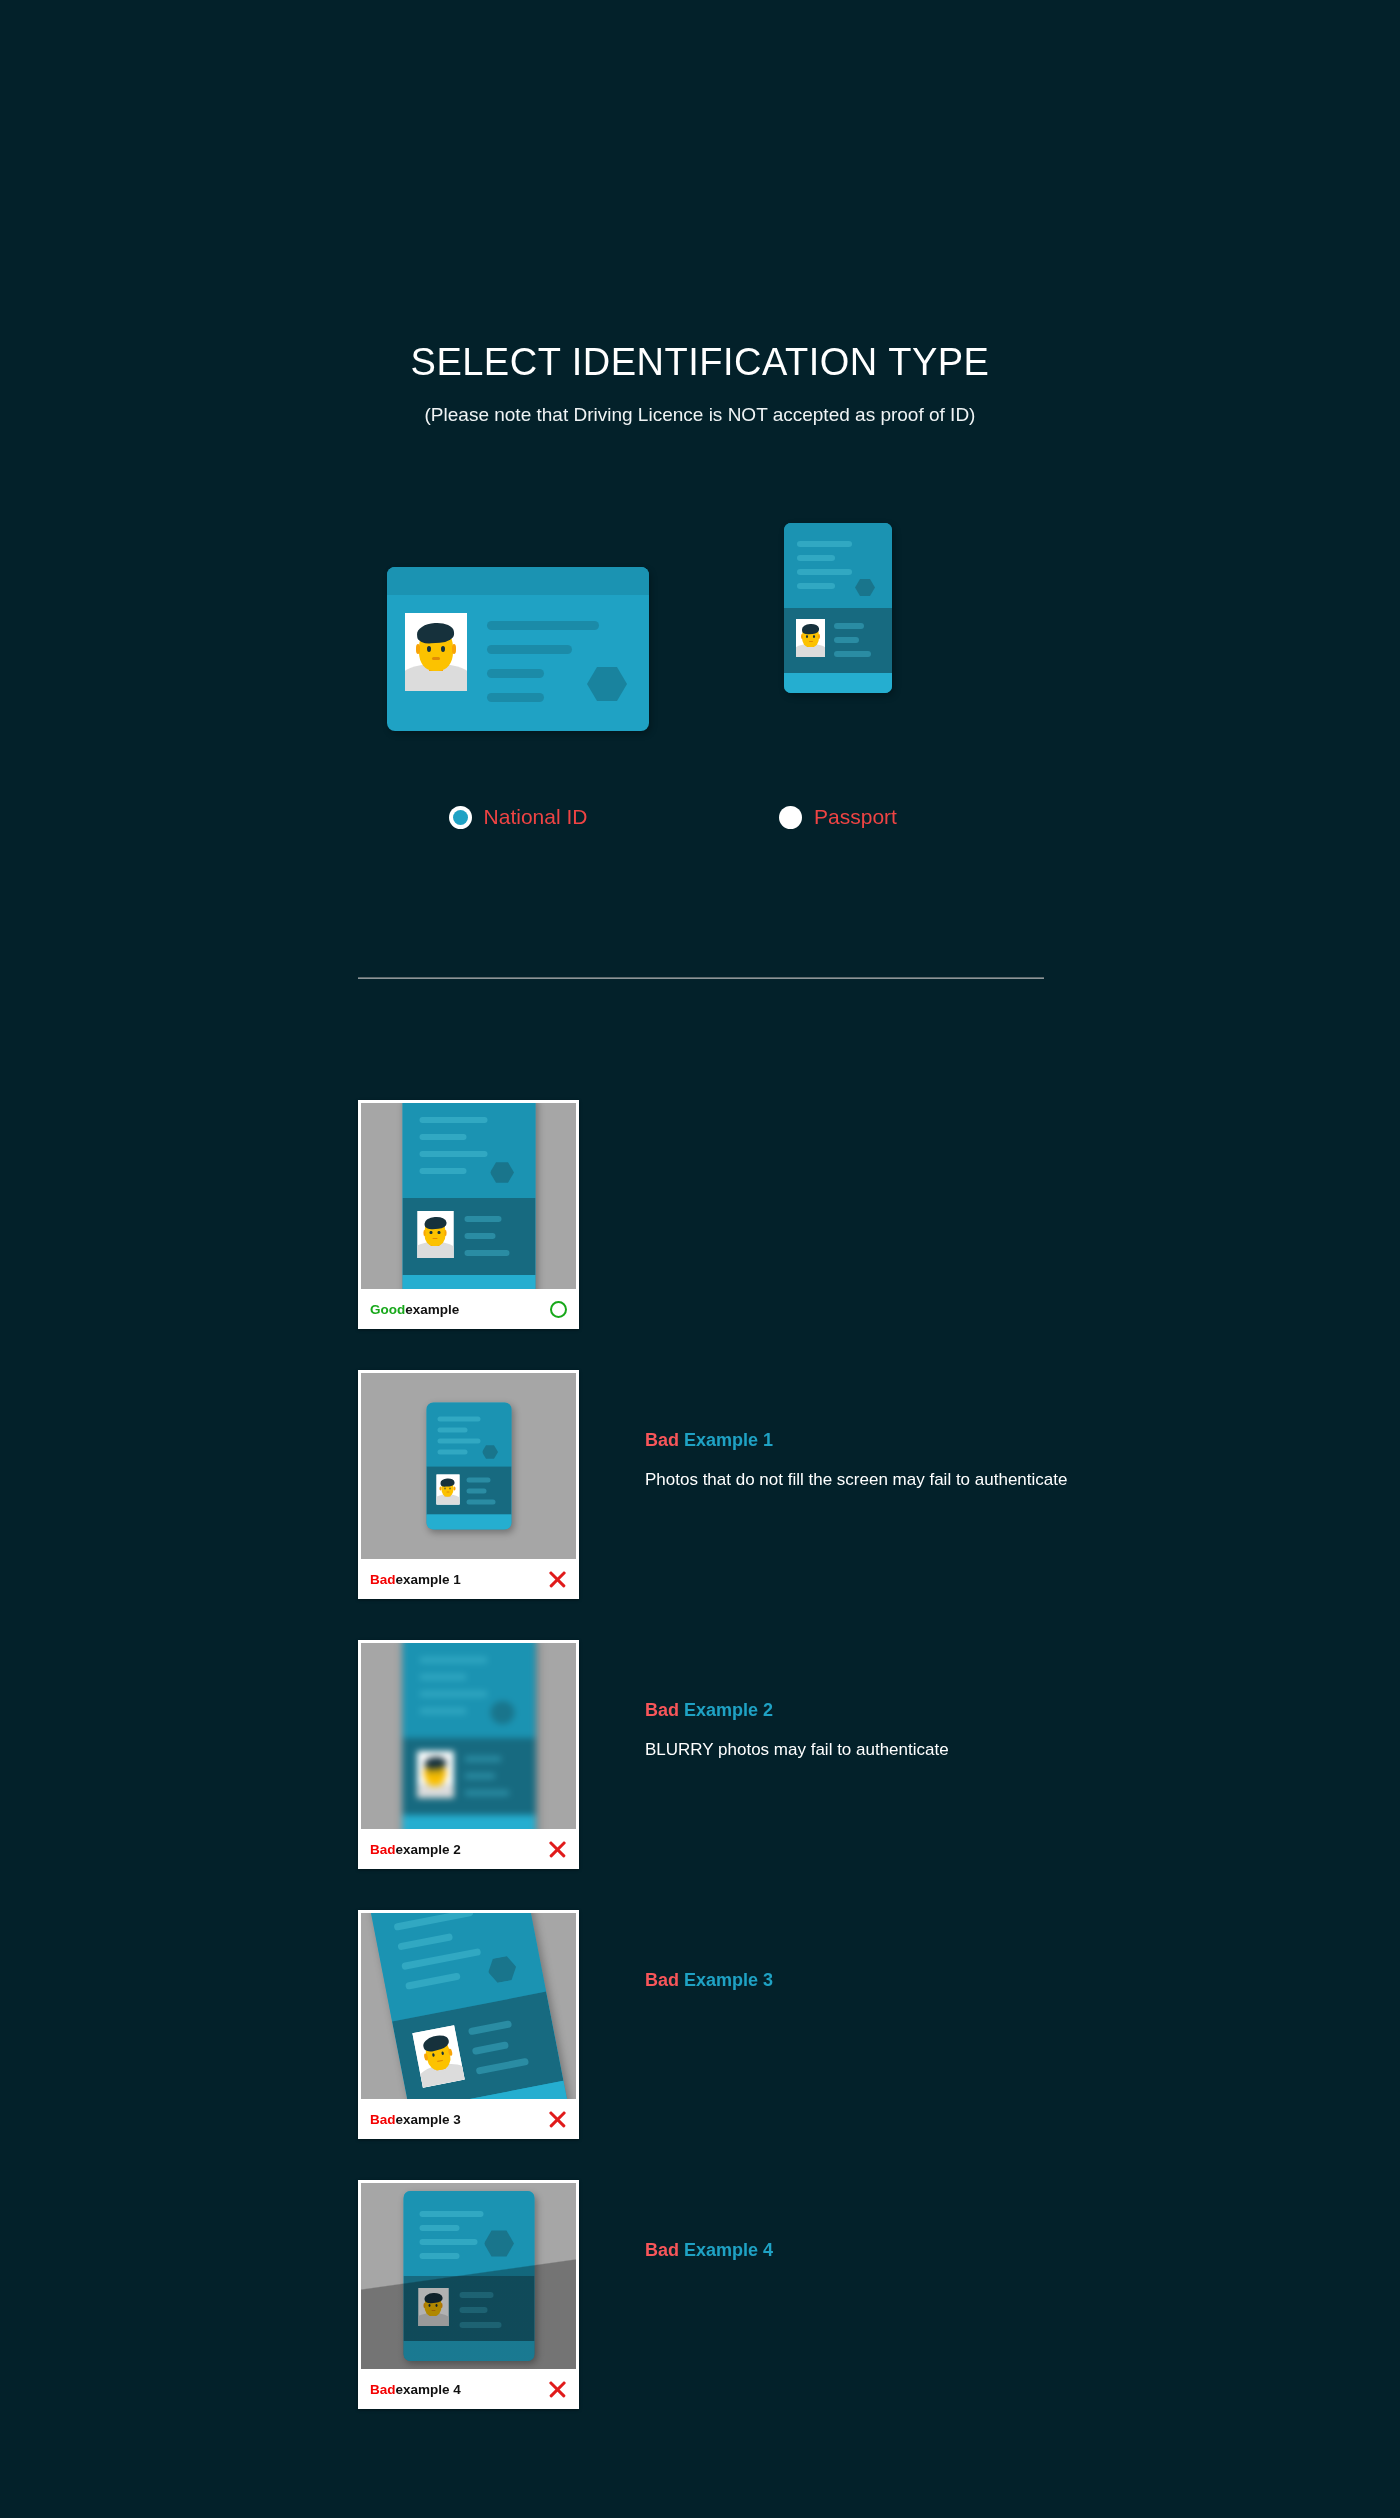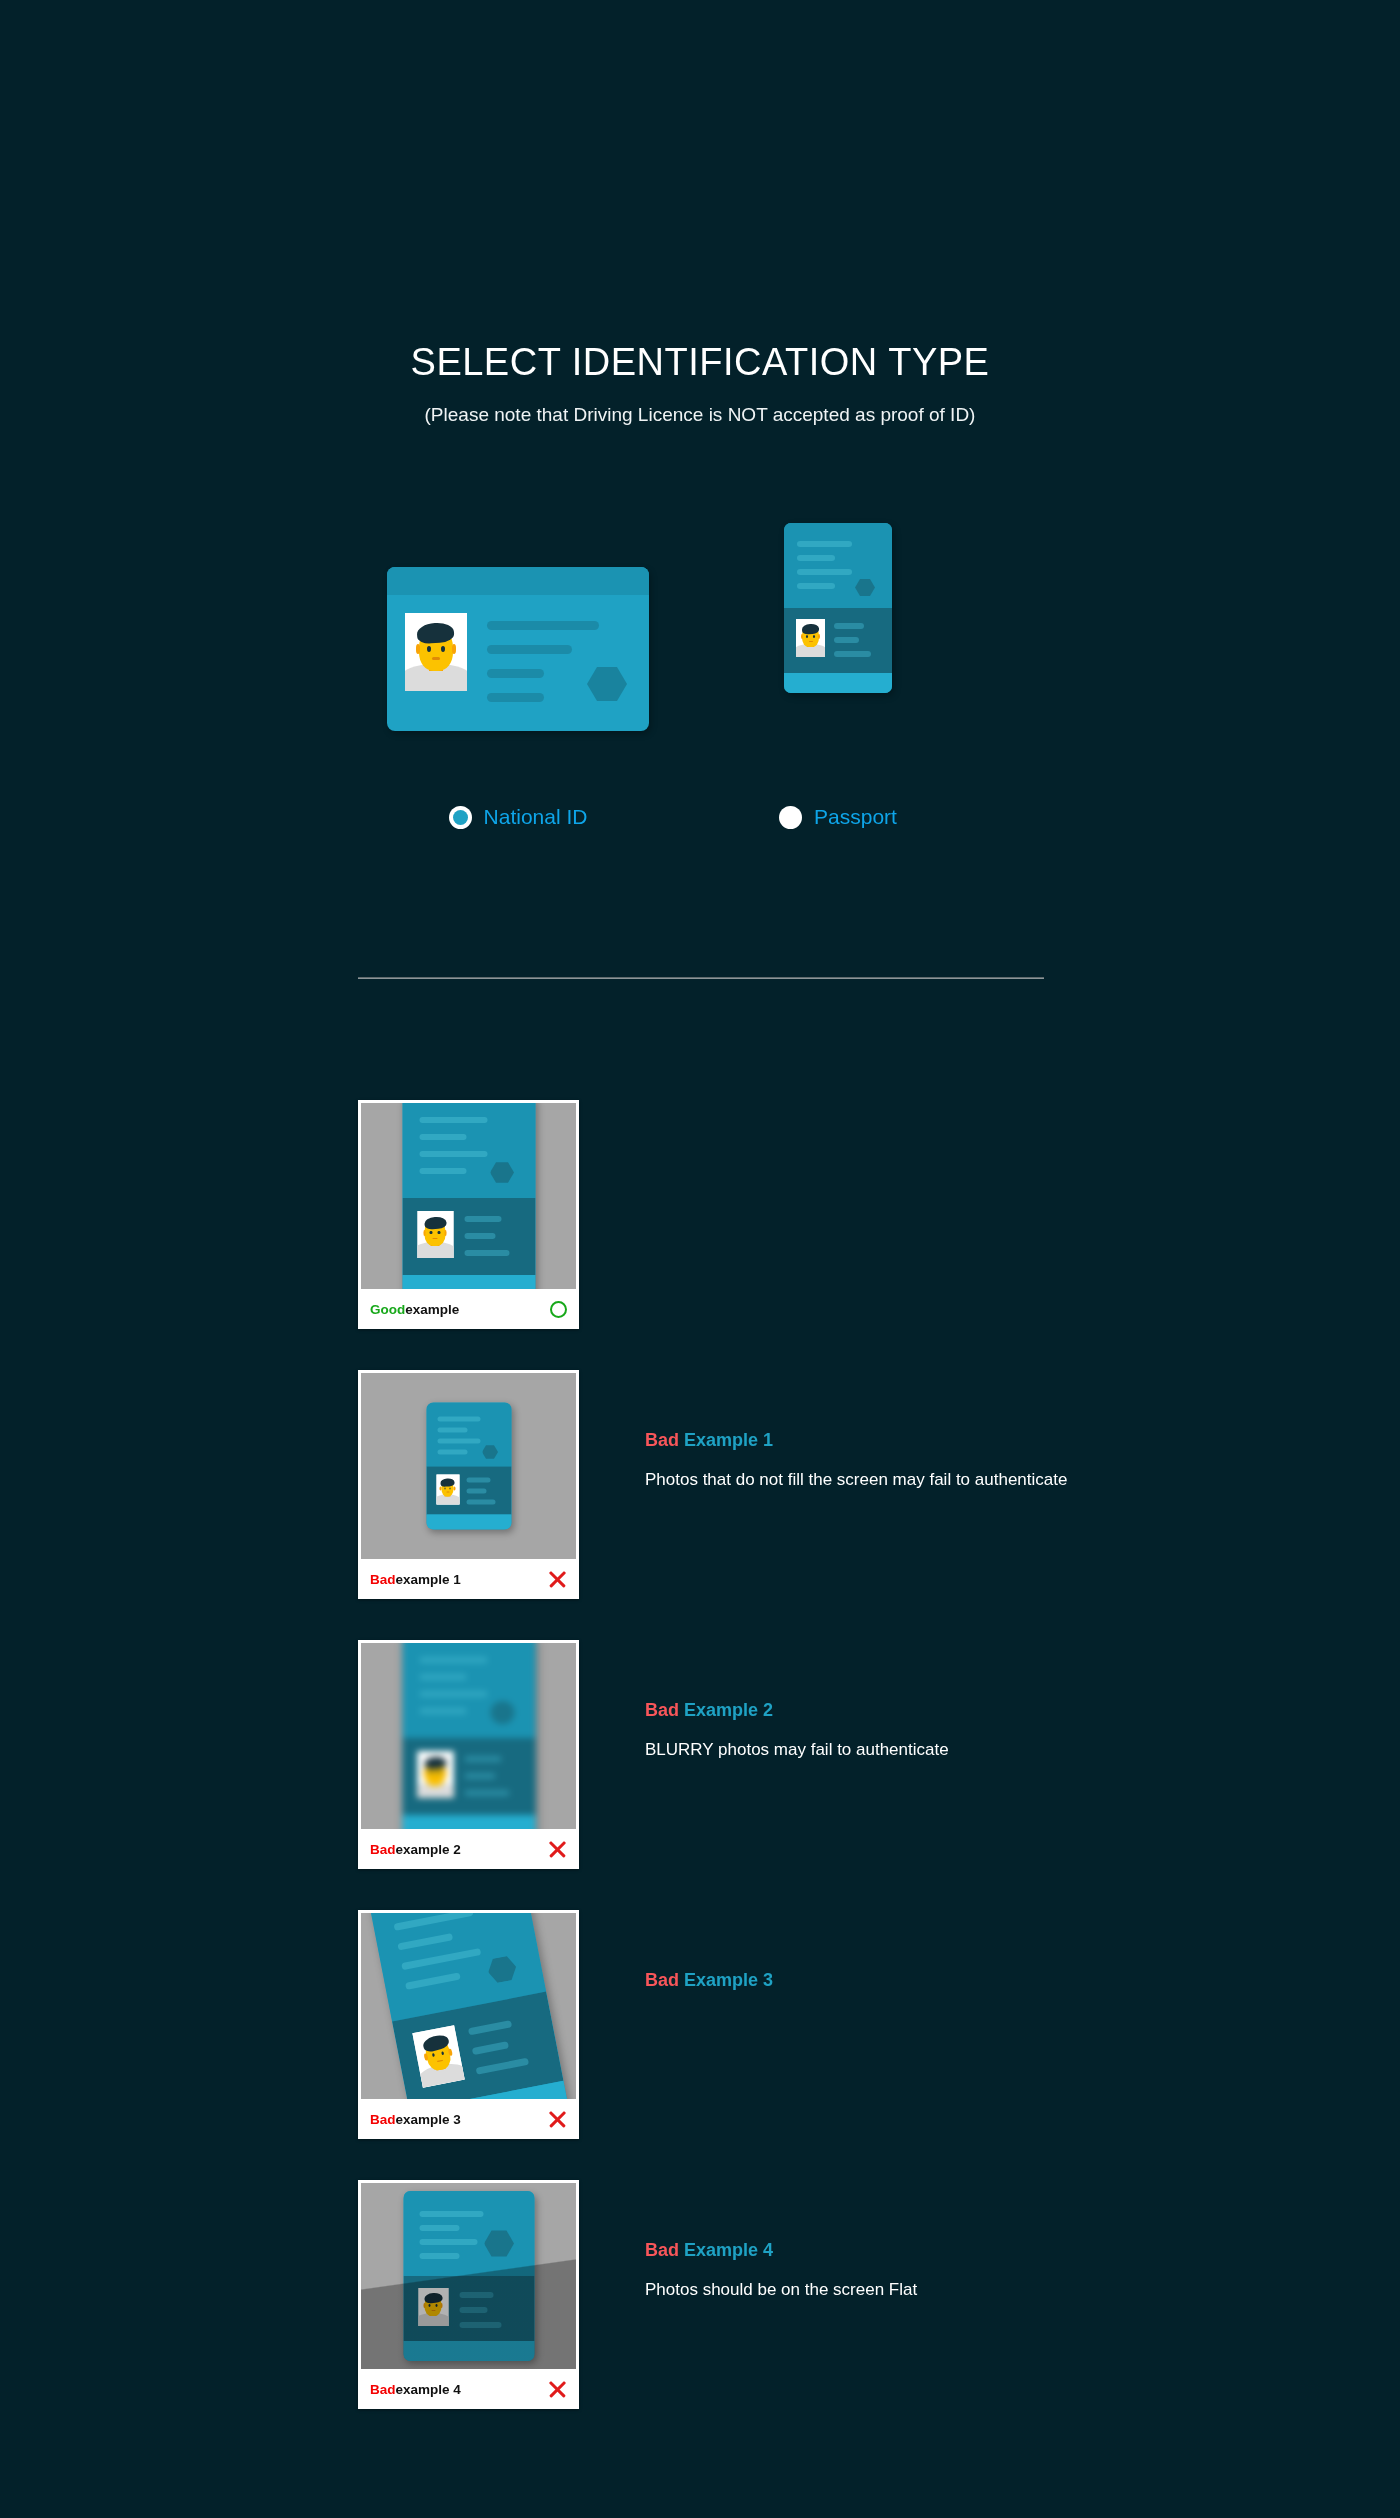--- a/index.html
+++ b/index.html
@@ -91,21 +91,21 @@
   }
   .radio.checked::after {
     content: "";
     position: absolute;
     inset: 4px;
     border-radius: 50%;
     background: #1fa2c4;
   }
   .radio-label {
     font-size: 21px;
-    color: #0ea5e9;
+    color: #ef4444;
     white-space: nowrap;
   }
 
   
   .idcard {
     width: 262px;
     height: 164px;
     border-radius: 8px;
     background: #1fa2c4;
     position: relative;
@@ -666,18 +666,17 @@
           <span class="cap-text cap-bad">Bad</span>
           <span class="cap-text"> example 4</span>
           <span class="cap-spacer"></span>
           <span class="mark-x"></span>
         </div>
       </div>
       <div class="info">
         <div class="info-title">
           <span class="word-bad">Bad</span><span> Example 4</span>
         </div>
-        <div class="info-body">Photos should be on the screen Flat</div>
       </div>
     </div>
 
   </div>
 </div>
 
 </body></html>

